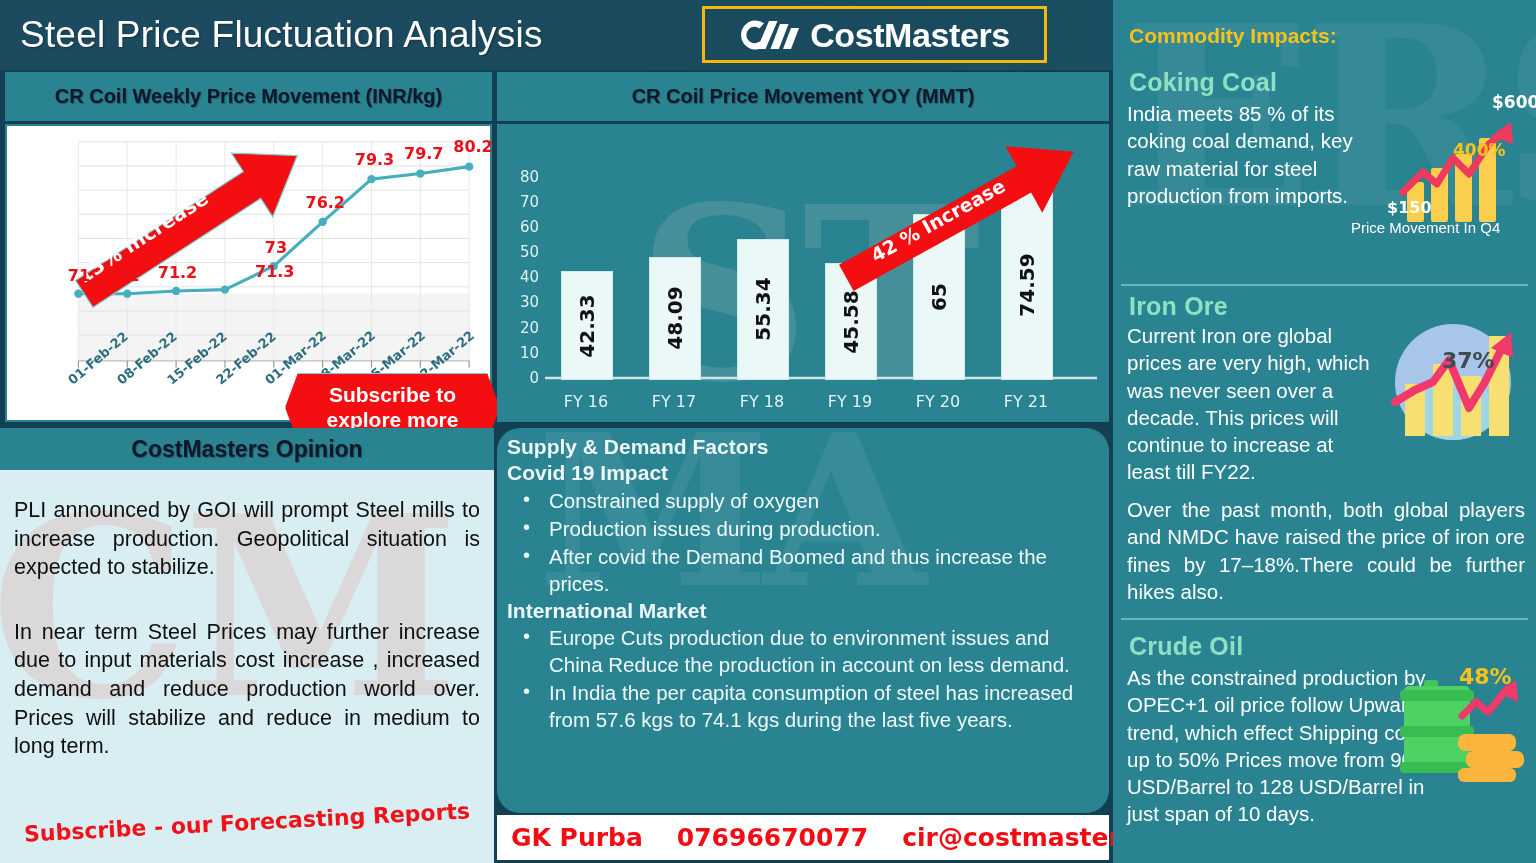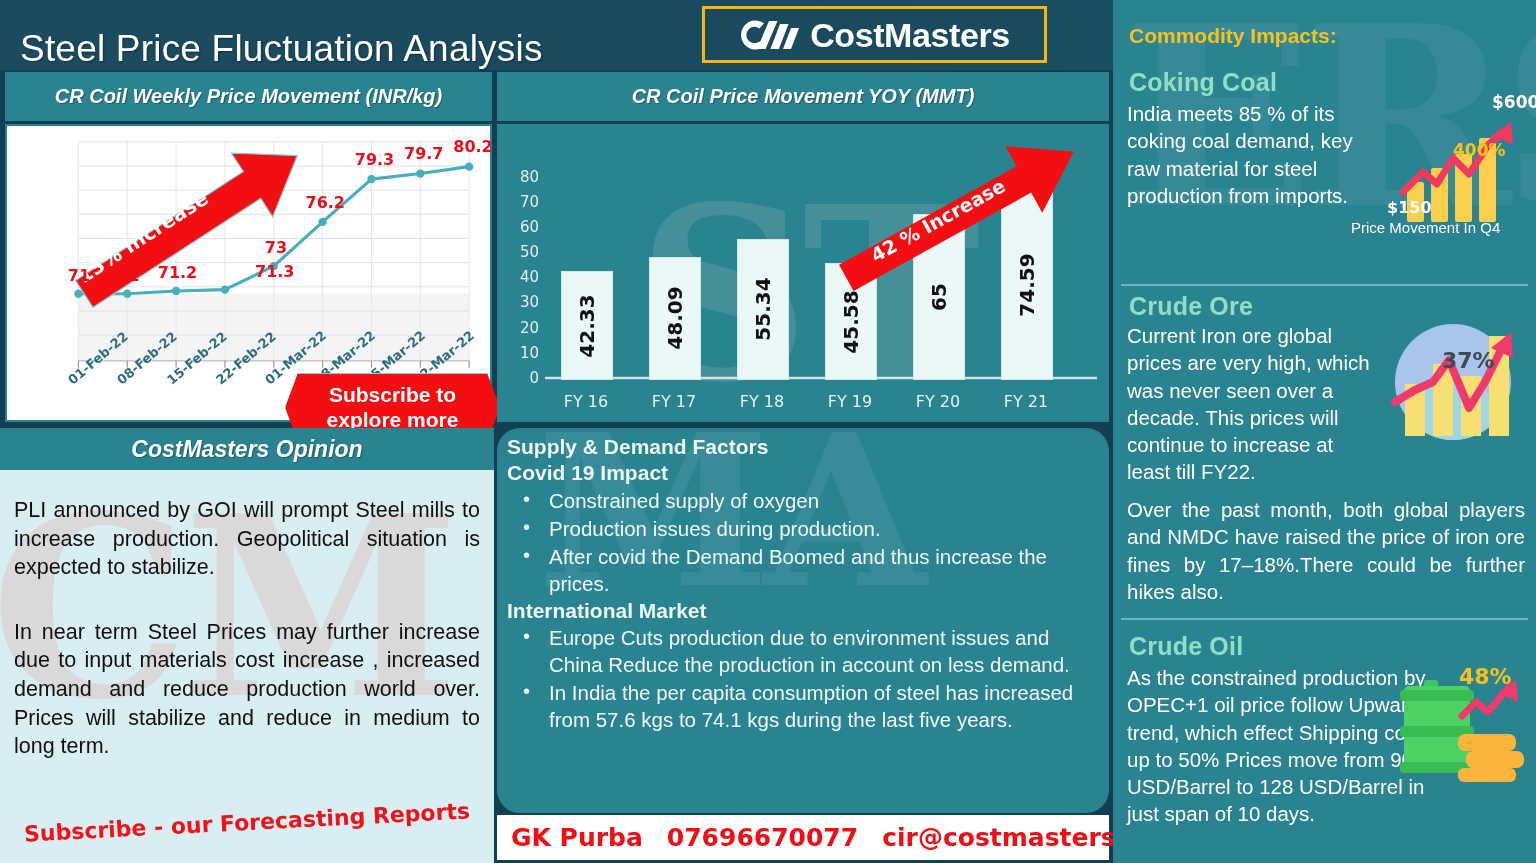--- a/index.html
+++ b/index.html
@@ -7,40 +7,40 @@
     width:1536px;height:863px;overflow:hidden;
     font-family:"Liberation Sans",sans-serif;
     background:#0f3d4e;
   }
   .page{position:relative;width:1536px;height:863px;background:#123f52;}
 
   
   .header{
     position:absolute;left:0;top:0;width:1255px;height:70px;
     background:linear-gradient(90deg,#1c4b60 0%,#1a4a5e 55%,#185062 100%);
-    display:flex;align-items:flex-end;
+    display:flex;align-items:center;
   }
   .header-title{
     color:#ffffff;font-size:37px;font-weight:400;letter-spacing:.2px;
     margin-left:20px;white-space:nowrap;
     text-shadow:1px 1px 2px rgba(0,0,0,.35);
   }
   .logo-box{
     position:absolute;left:702px;top:6px;width:345px;height:57px;
     border:3px solid #f5b60d;background:#1a4a5e;
     display:flex;align-items:center;justify-content:center;gap:9px;
     box-sizing:border-box;
   }
   .logo-mark{width:62px;height:38px;flex:0 0 auto;}
   .logo-word{color:#ffffff;font-size:34px;font-weight:700;letter-spacing:-.4px;line-height:1;}
 
   
   .ptitle{
     position:absolute;background:#2a8391;display:flex;align-items:center;justify-content:center;
-    color:#ffffff;font-weight:700;text-shadow:1px 1px 1px rgba(0,0,0,.3);font-style:italic;
+    color:#0f172a;font-weight:700;text-shadow:1px 1px 1px rgba(0,0,0,.3);
   }
   #title-left{left:5px;top:72px;width:487px;height:49px;font-size:20px;}
   #title-mid {left:497px;top:72px;width:612px;height:49px;font-size:20px;}
   #title-opinion{left:0px;top:428px;width:494px;height:42px;font-size:23px;background:#2a8391;}
 
   
   .linechart{
     position:absolute;left:5px;top:124px;width:487px;height:298px;
     background:#ffffff;border:2px solid #2a8391;box-sizing:border-box;
   }
@@ -117,21 +117,21 @@
   .supply ul{margin:0;padding:0;list-style:none;}
   .supply li{
     position:relative;padding-left:42px;color:#f0fafa;font-size:20.5px;line-height:1.32;
     margin:0 0 1px 0;
   }
   .supply li:before{
     content:"\2022";position:absolute;left:16px;top:-1px;font-size:20px;color:#f0fafa;
   }
   .contact{
     position:absolute;left:497px;top:815px;width:612px;height:45px;
-    background:#ffffff;display:flex;align-items:center;gap:24px;padding-left:14px;
+    background:#ffffff;display:flex;align-items:center;gap:34px;padding-left:14px;
     box-sizing:border-box;
   }
   .contact span{
     color:#f20d15;font-weight:700;font-size:25px;
     font-family:"DejaVu Sans",sans-serif;white-space:nowrap;
   }
 
   
   .sidebar{
     position:absolute;left:1113px;top:0;width:423px;height:863px;
@@ -371,21 +371,21 @@
       <polygon points="118,4 120,26 98,18" fill="#ef3a5d"></polygon>
     </svg>
     <div class="icon-num" style="left:274px;top:198px;color:#ffffff;font-size:16px;">$150</div>
     <div class="icon-num" style="left:1px;top:0px;position:absolute;left:340px;top:140px;color:#f7c21a;font-size:17px;">400%</div>
 
     <div class="icon-num" id="coal-high" style="left:379px;top:92px;color:#ffffff;font-size:17px;">$600</div>
     <div class="icon-cap" style="left:238px;top:219px;">Price Movement In Q4</div>
 
     <div class="sb-sep" style="top:284px;"></div>
 
-    <div class="sb-head" style="left:16px;top:292px;">Crude Ore</div>
+    <div class="sb-head" style="left:16px;top:292px;">Iron Ore</div>
     <div class="sb-body" style="left:14px;top:322px;width:250px;">Current Iron ore global prices are very high, which was never seen over a decade. This prices will continue to increase at least till FY22.</div>
 
     <svg style="position:absolute;left:272px;top:320px;width:145px;height:130px;" viewBox="0 0 145 130">
       <ellipse cx="68" cy="62" rx="58" ry="58" fill="#a8c6ea"></ellipse>
       <ellipse cx="68" cy="90" rx="42" ry="30" fill="#9fd6e6"></ellipse>
       <rect x="20" y="64" width="20" height="52" fill="#f7df72"></rect>
       <rect x="48" y="44" width="20" height="72" fill="#f7df72"></rect>
       <rect x="76" y="56" width="20" height="60" fill="#f7df72"></rect>
       <rect x="104" y="16" width="20" height="100" fill="#f7df72"></rect>
       <polyline points="10,82 30,70 48,62 64,40 84,88 100,62 118,26" fill="none" stroke="#ef3a6b" stroke-width="8" stroke-linejoin="round" stroke-linecap="round"></polyline>

